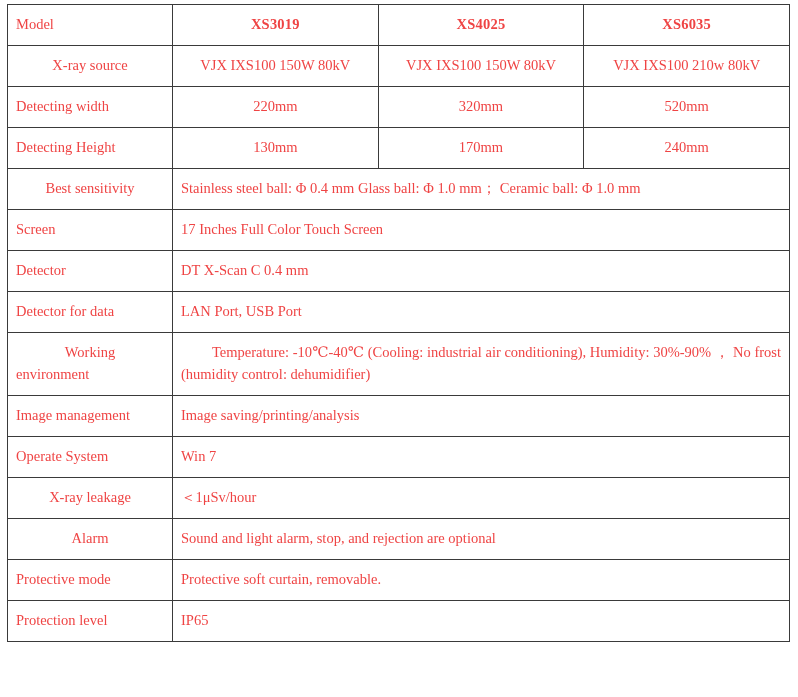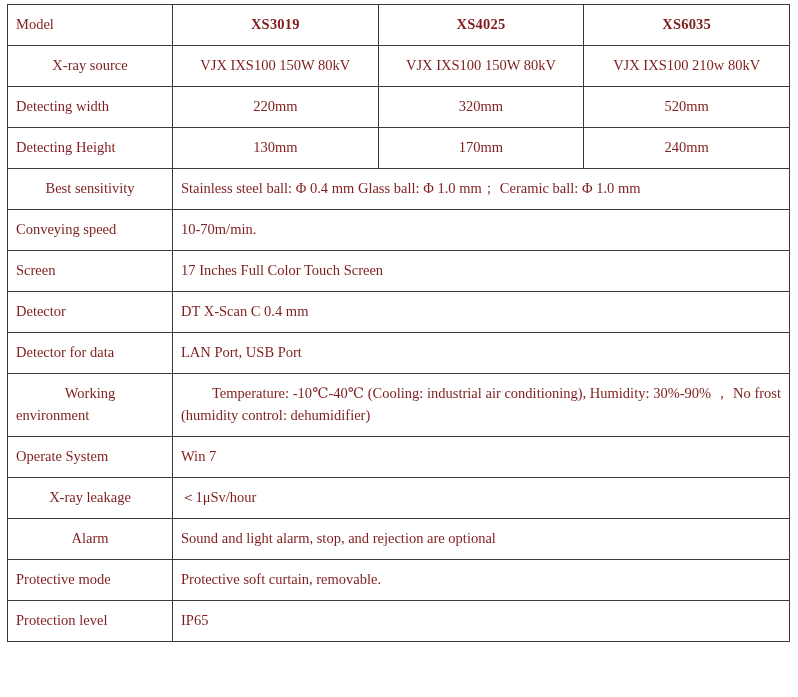--- a/index.html
+++ b/index.html
@@ -28,21 +28,21 @@
     table-layout: fixed;
     background: #ffffff;
   }
 
   table.spec-table td {
     border: 1px solid #3a3a3a;
     font-size: 14.5px;
     line-height: 1.5;
     padding: 5px 8px;
     vertical-align: middle;
-    color: #7f1d1d;
+    color: #ef4444;
     word-wrap: break-word;
   }
 
   
   td.label {
     width: 148px;
     text-align: left;
   }
   td.label-center {
     width: 148px;
@@ -132,24 +132,20 @@
         <td class="model-val row-h-tall">130mm</td>
         <td class="model-val row-h-tall">170mm</td>
         <td class="model-val row-h-tall">240mm</td>
       </tr>
 
       <tr>
         <td class="label-center row-h-tall">Best sensitivity</td>
         <td class="value row-h-tall" colspan="3">Stainless steel ball: Φ 0.4 mm Glass ball: Φ 1.0 mm；   Ceramic ball: Φ 1.0 mm</td>
       </tr>
 
-      <tr>
-        <td class="label row-h-tall">Conveying speed</td>
-        <td class="value row-h-tall" colspan="3">10-70m/min.</td>
-      </tr>
 
       <tr>
         <td class="label row-h-tall">Screen</td>
         <td class="value row-h-tall" colspan="3">17 Inches Full Color Touch Screen</td>
       </tr>
 
       <tr>
         <td class="label row-h-tall">Detector</td>
         <td class="value row-h-tall" colspan="3">DT X-Scan C 0.4 mm</td>
       </tr>
@@ -163,20 +159,24 @@
         <td class="label-stack row-h-two">
           <span class="ln1">Working</span>
           <span class="ln2">environment</span>
         </td>
         <td class="value-justify row-h-two" colspan="3">
           <span class="ln1">Temperature: -10℃-40℃ (Cooling: industrial air conditioning), Humidity: 30%-90% ，  No frost</span>
           <span class="ln2">(humidity control: dehumidifier)</span>
         </td>
       </tr>
 
+      <tr>
+        <td class="label row-h-tall">Image management</td>
+        <td class="value row-h-tall" colspan="3">Image saving/printing/analysis</td>
+      </tr>
 
       <tr>
         <td class="label row-h-tall">Operate System</td>
         <td class="value row-h-tall" colspan="3">Win 7</td>
       </tr>
 
       <tr>
         <td class="label-center row-h-tall">X-ray leakage</td>
         <td class="value row-h-tall" colspan="3">＜1μSv/hour</td>
       </tr>

